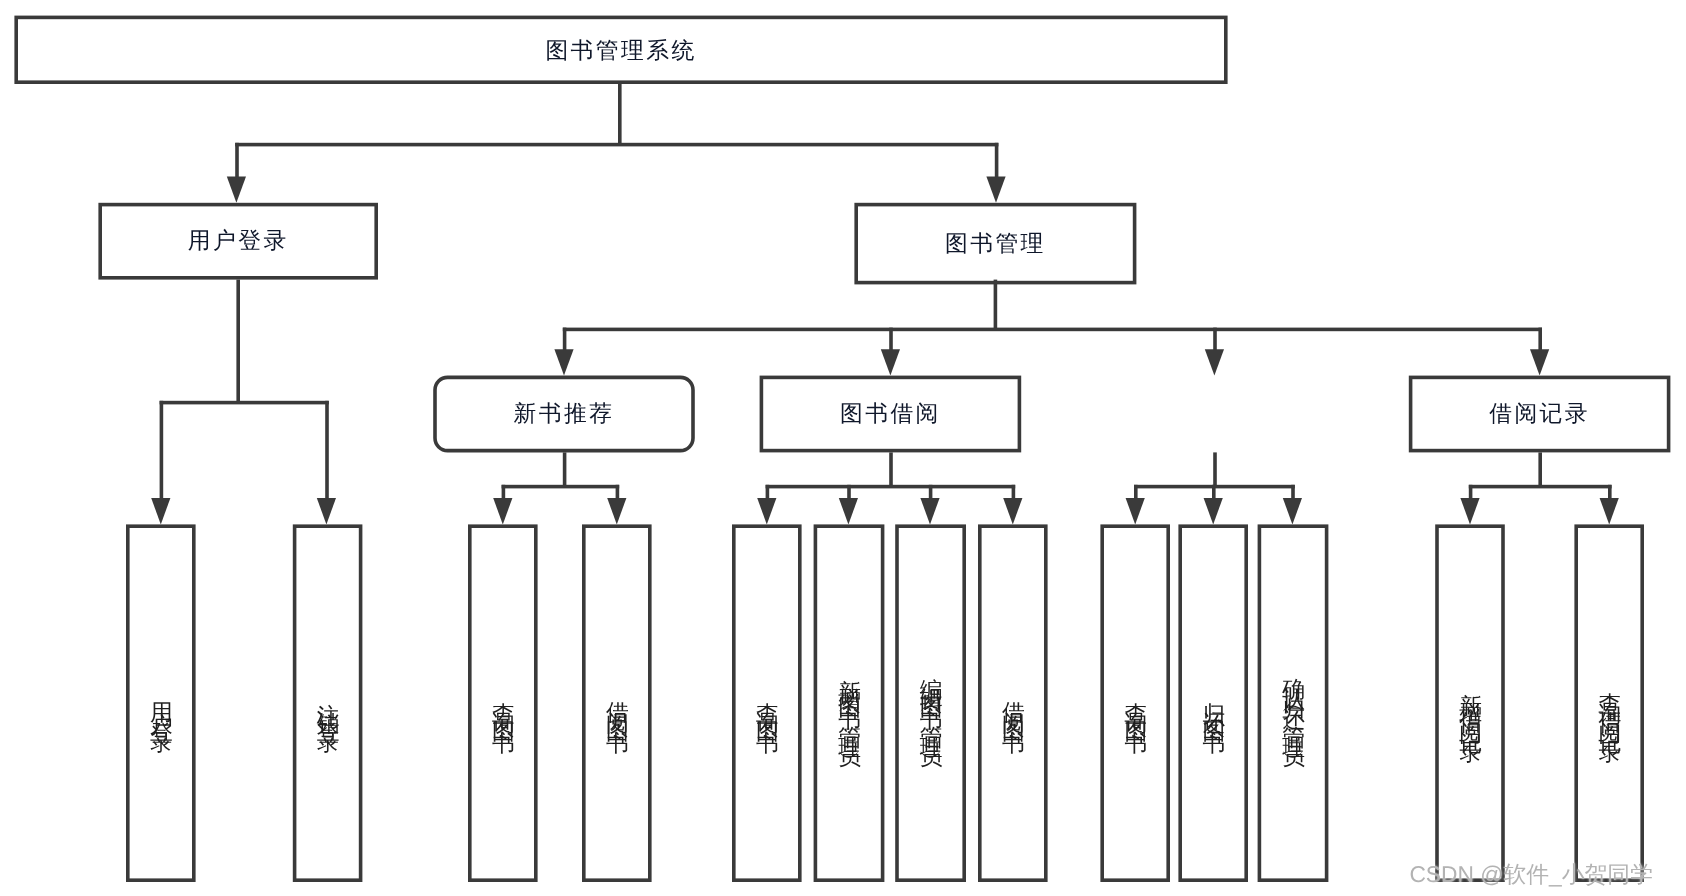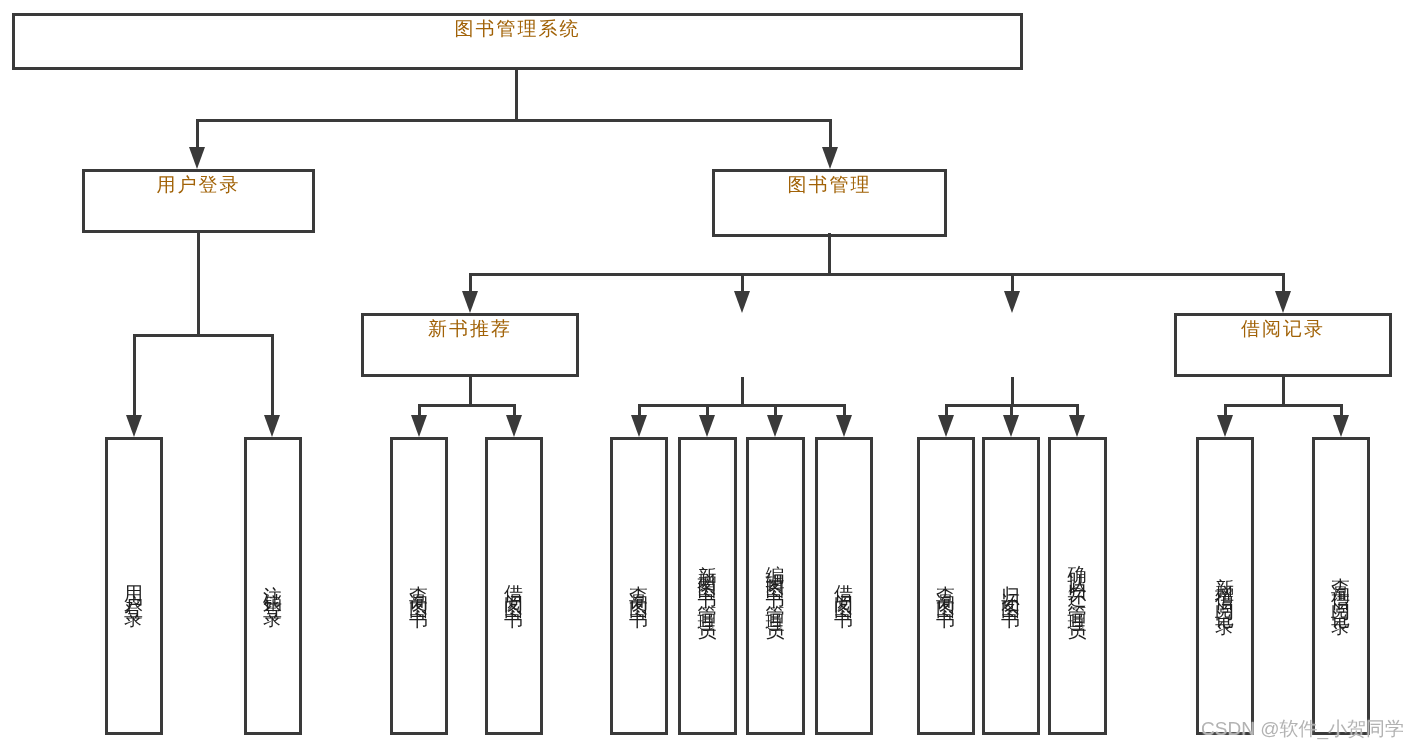--- a/index.html
+++ b/index.html
@@ -6,22 +6,22 @@
   body{
     width:1405px;height:747px;position:relative;background:#ffffff;
     font-family:"Liberation Sans","DejaVu Sans",sans-serif;
     overflow:hidden;
   }
   .stage{position:absolute;left:0;top:0;width:1405px;height:747px;}
   .box{
     position:absolute;
     border:3px solid #3a3a3a;
     background:#ffffff;
-    display:flex;align-items:flex-start;justify-content:center;
-    color:#a16207;font-size:19px;letter-spacing:2px;
+    display:flex;align-items:center;justify-content:center;
+    color:#0f172a;font-size:19px;letter-spacing:2px;
     box-sizing:border-box;
   }
   .vbox{
     position:absolute;
     border:3px solid #3a3a3a;
     background:#ffffff;
     display:flex;align-items:center;justify-content:center;
     color:#1f1f1f;font-size:19px;
     box-sizing:border-box;
   }
@@ -35,21 +35,21 @@
   .vline{position:absolute;width:3px;background:#3a3a3a;}
   .hline{position:absolute;height:3px;background:#3a3a3a;}
   .arrow{
     position:absolute;width:0;height:0;
     border-left:8px solid transparent;
     border-right:8px solid transparent;
     border-top:22px solid #3a3a3a;
   }
   .watermark{
     position:absolute;left:1148px;top:716px;width:256px;
-    color:#b3b3b3;font-size:19px;text-align:right;
+    color:#b3b3b3;font-size:19px;text-align:center;
     white-space:nowrap;z-index:5;
     text-shadow:0 0 2px #ffffff;
   }
 </style>
 </head>
 <body>
 
 <div class="stage">
 
   <div class="box" style="left:12px;top:13px;width:1011px;height:57px;">
@@ -81,22 +81,25 @@
   <div class="hline" style="left:469px;top:273px;width:816px;"></div>
   <div class="vline" style="left:469px;top:273px;height:20px;"></div>
   <div class="arrow" style="left:462px;top:291px;"></div>
   <div class="vline" style="left:741px;top:273px;height:20px;"></div>
   <div class="arrow" style="left:734px;top:291px;"></div>
   <div class="vline" style="left:1011px;top:273px;height:20px;"></div>
   <div class="arrow" style="left:1004px;top:291px;"></div>
   <div class="vline" style="left:1282px;top:273px;height:20px;"></div>
   <div class="arrow" style="left:1275px;top:291px;"></div>
 
-  <div class="box" style="left:361px;top:313px;width:218px;height:64px;">
+  <div class="box" style="left:361px;top:313px;width:218px;height:64px;border-radius:12px;">
     <span>新书推荐</span>
+  </div>
+  <div class="box" style="left:633px;top:313px;width:218px;height:64px;">
+    <span>图书借阅</span>
   </div>
   <div class="box" style="left:1174px;top:313px;width:218px;height:64px;">
     <span>借阅记录</span>
   </div>
 
   <div class="vline" style="left:469px;top:377px;height:29px;"></div>
   <div class="hline" style="left:418px;top:404px;width:98px;"></div>
   <div class="vline" style="left:418px;top:404px;height:14px;"></div>
   <div class="arrow" style="left:411px;top:415px;"></div>
   <div class="vline" style="left:513px;top:404px;height:14px;"></div>

